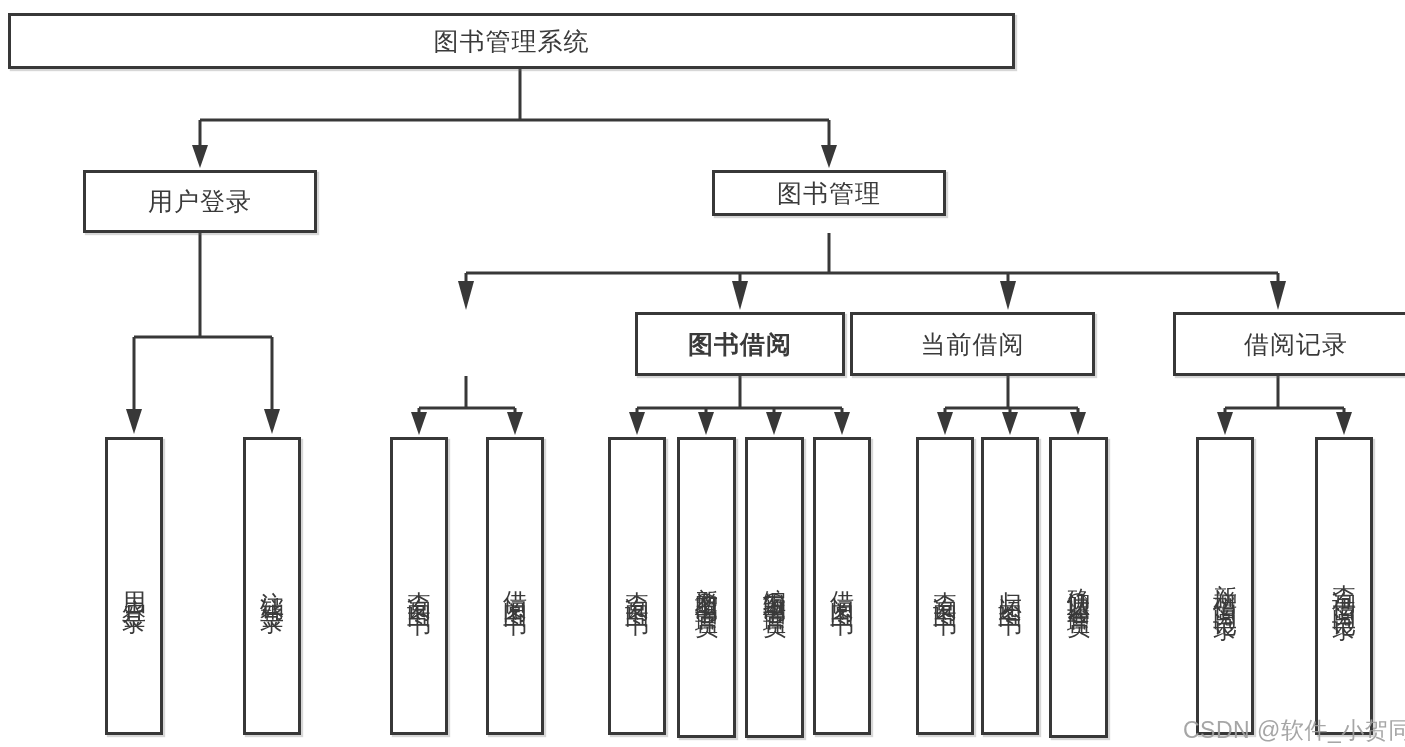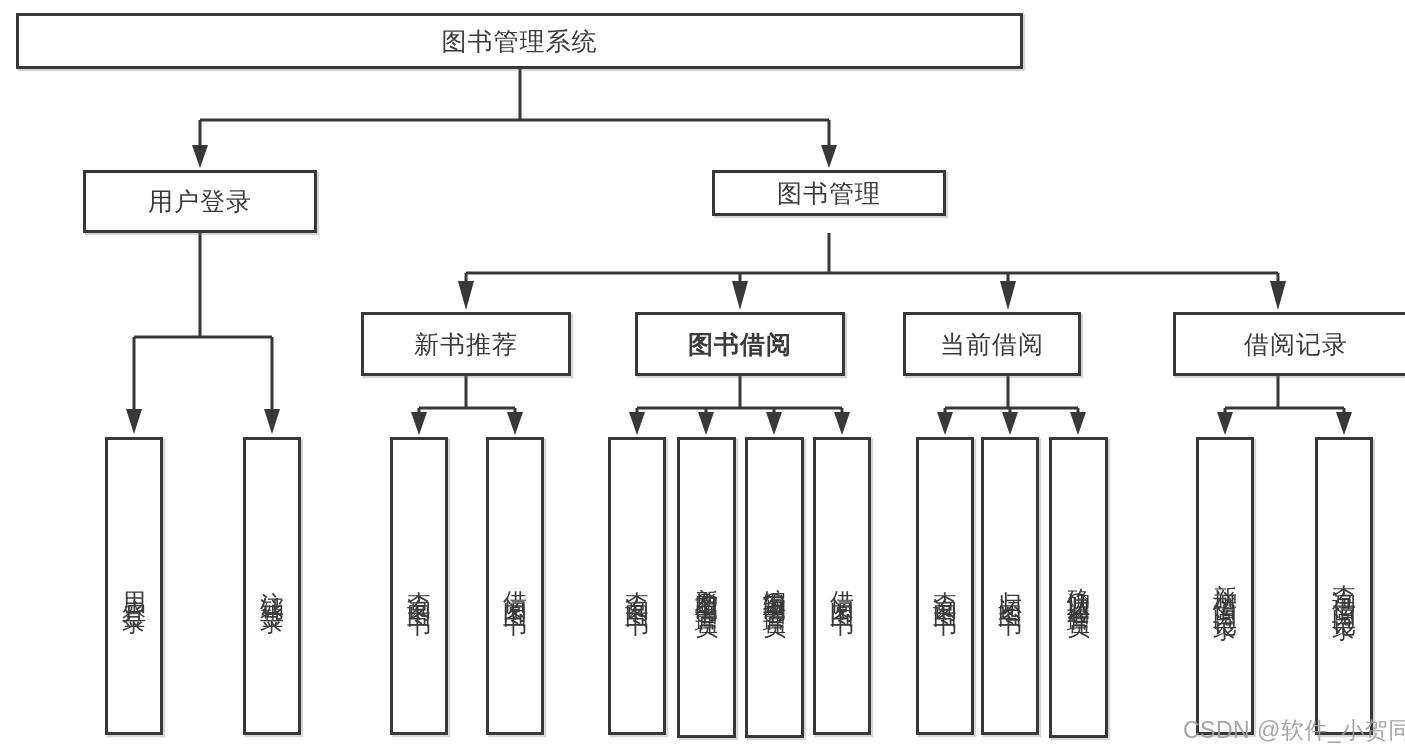--- a/index.html
+++ b/index.html
@@ -85,38 +85,35 @@
       <polygon points="766,412 782,412 774,435"></polygon>
       <polygon points="834,412 850,412 842,435"></polygon>
       <polygon points="937,412 953,412 945,435"></polygon>
       <polygon points="1002,412 1018,412 1010,435"></polygon>
       <polygon points="1070,412 1086,412 1078,435"></polygon>
       <polygon points="1217,412 1233,412 1225,435"></polygon>
       <polygon points="1336,412 1352,412 1344,435"></polygon>
     </g>
   </svg>
 
-  <div class="box" style="left:16px; top:13px; width:1007px; height:56px;">
+  <div class="box" style="left:8px; top:13px; width:1007px; height:56px;">
     <span class="hlabel">图书管理系统</span>
   </div>
 
   <div class="box" style="left:83px; top:170px; width:234px; height:63px;">
     <span class="hlabel">用户登录</span>
   </div>
   <div class="box" style="left:712px; top:170px; width:234px; height:46px;">
     <span class="hlabel">图书管理</span>
   </div>
 
-  <div class="box" style="left:361px; top:312px; width:210px; height:64px;">
-    <span class="hlabel">新书推荐</span>
-  </div>
   <div class="box" style="left:635px; top:312px; width:210px; height:64px;font-weight:bold;">
     <span class="hlabel">图书借阅</span>
   </div>
-  <div class="box" style="left:903px; top:312px; width:178px; height:64px;">
+  <div class="box" style="left:850px; top:312px; width:245px; height:64px;">
     <span class="hlabel">当前借阅</span>
   </div>
   <div class="box" style="left:1173px; top:312px; width:246px; height:64px;text-align:center;">
     <span class="hlabel">借阅记录</span>
   </div>
 
   <div class="box" style="left:105px; top:437px; width:58px; height:298px;">
     <span class="vlabel">用户登录</span>
   </div>
   <div class="box" style="left:243px; top:437px; width:58px; height:298px;">

